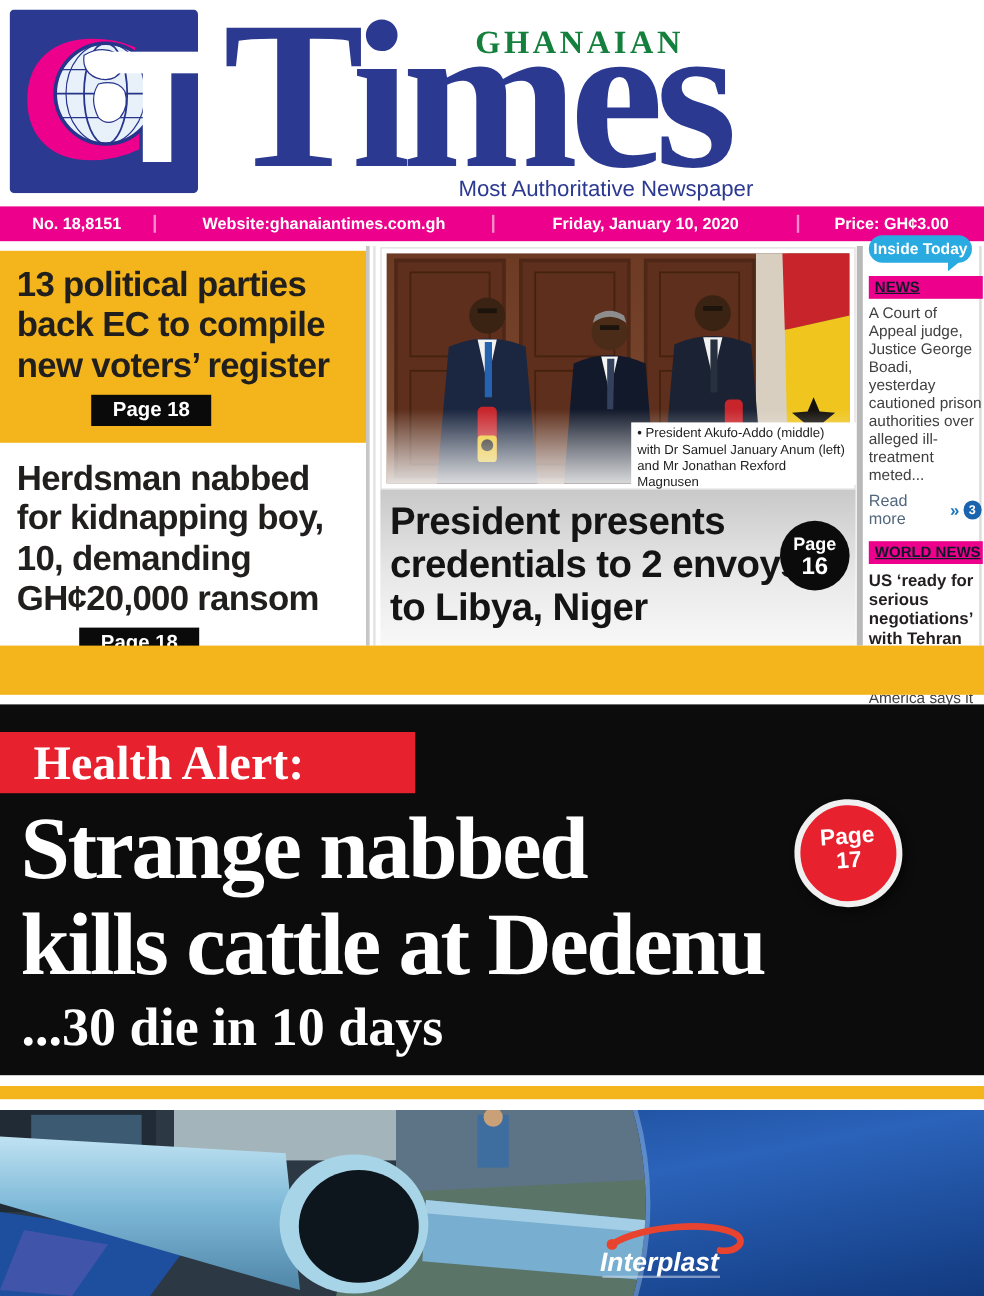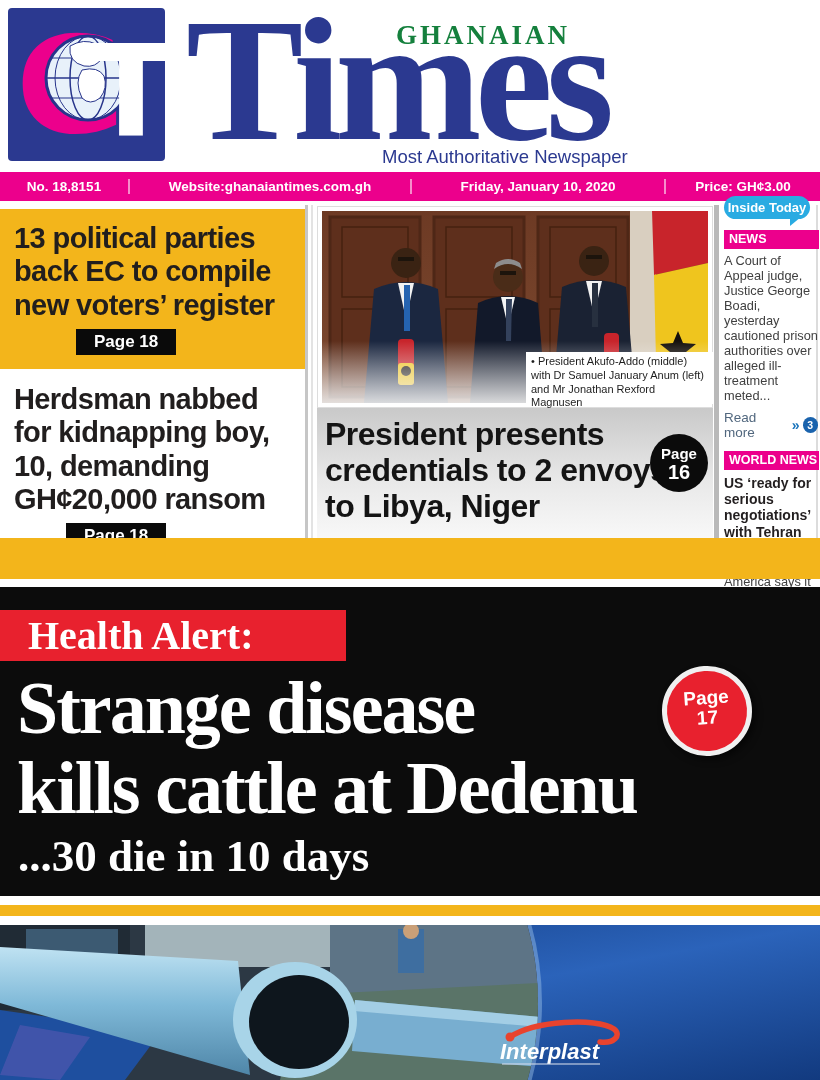--- a/index.html
+++ b/index.html
@@ -39,21 +39,21 @@
   .page-circle{left:650px;top:434px;width:58px;height:58px;border-radius:50%;background:#0b0b0b;color:#fff;text-align:center;font-weight:bold;}
   .page-circle .p1{font-size:15px;margin-top:11px;}
   .page-circle .p2{font-size:20px;margin-top:-1px;}
 
   
   .sb-ldiv{left:714px;top:205px;width:5px;height:333px;background:#b9b9b9;}
   .sb-rdiv{left:816px;top:205px;width:2px;height:333px;background:#dcdcdc;}
   .sidebar{left:724px;top:196px;width:94px;}
   .inside-today{position:relative;width:86px;height:23px;background:#29abe2;border-radius:12px;color:#fff;font-weight:bold;font-size:13px;text-align:center;line-height:23px;}
   .inside-today:after{content:"";position:absolute;right:9px;bottom:-7px;width:0;height:0;border-left:11px solid #29abe2;border-bottom:9px solid transparent;}
-  .sec-bar{margin-top:11px;width:90px;background:#ec008c;color:#ffffff;font-weight:bold;font-size:12.5px;line-height:19px;padding-left:5px;}
+  .sec-bar{margin-top:11px;width:90px;background:#ec008c;color:#0f172a;font-weight:bold;font-size:12.5px;line-height:19px;padding-left:5px;text-decoration:underline;}
   .sec-head{margin-top:5px;font-weight:bold;font-size:14px;line-height:1.17;color:#231f20;}
   .sec-body{margin-top:5px;font-size:12.8px;line-height:1.17;color:#404040;}
   .read-more{margin-top:6px;display:flex;align-items:center;justify-content:flex-end;gap:3px;cursor:pointer;}
   .rm-label{font-size:13.5px;color:#51677e;}
   .rm-chev{font-size:14px;font-weight:bold;color:#1b75bc;}
   .rm-num{width:16px;height:16px;border-radius:50%;background:#1a63ad;color:#fff;font-size:10.5px;font-weight:bold;text-align:center;line-height:16px;}
 
   
   .yellow-band{left:0;top:538px;width:820px;height:41px;background:#f3b51b;}
   .black-banner{left:0;top:587px;width:820px;height:309px;background:#0c0c0c;}
@@ -210,21 +210,21 @@
     <span class="rm-num">6</span>
   </div>
 </div>
 
 <div class="abs yellow-band"></div>
 
 <div class="abs black-banner">
   <div class="red-kicker">
     <span>Health Alert:</span>
   </div>
-  <div class="big-line bl1">Strange disease</div>
+  <div class="big-line bl1">Strange nabbed</div>
   <div class="big-line bl2">kills cattle at Dedenu</div>
   <div class="sub-line">...30 die in 10 days</div>
   <div class="page-sticker">
     <div class="p1">Page</div>
     <div class="p2">17</div>
   </div>
 </div>
 
 <div class="abs yellow-strip"></div>
 

